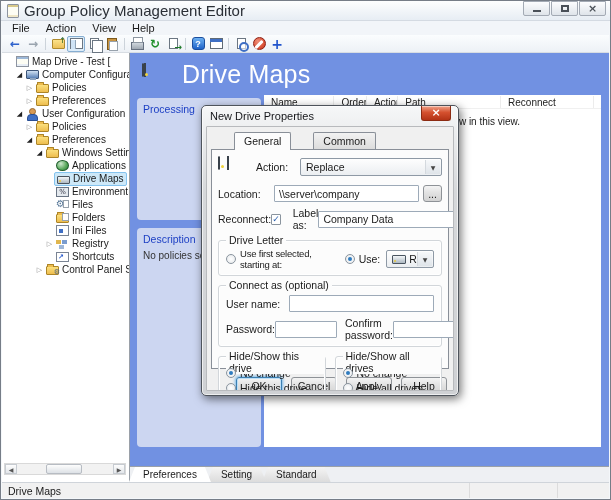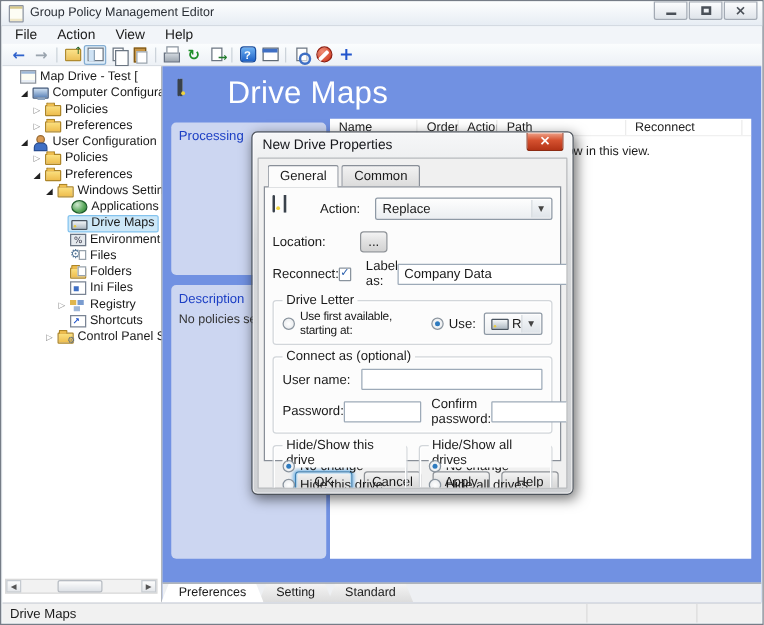--- a/index.html
+++ b/index.html
@@ -10,21 +10,21 @@
     font-family:"Liberation Sans",sans-serif;font-size:11px;color:#1a1a1a;
     background:#eef2f7;border:1px solid #767d87;
     box-shadow:inset 0 0 0 1px #f4f7fa;
   }
   
   .titlebar{position:absolute;left:0;top:0;right:0;height:20px;
     background:linear-gradient(#fdfefe,#e7edf4);border-bottom:1px solid #d4dae2;
     display:flex;align-items:center;padding-left:6px;gap:5px;}
   .app-icon{width:12px;height:14px;background:#fdfdf4;border:1px solid #8d94a0;border-radius:1px;
     box-shadow:inset 0 2px 0 #d8c98a, inset 0 -2px 0 #efe7c8;}
-  .title-text{font-size:10px;color:#2a2f36;text-align:right;}
+  .title-text{font-size:15px;color:#2a2f36;text-align:right;}
   .winctl{position:absolute;top:0;right:4px;display:flex;}
   .winbtn{width:27px;height:15px;border:1px solid #a3aab4;background:linear-gradient(#fcfdfe,#dfe4ea);
     border-radius:0 0 2px 2px;display:flex;align-items:center;justify-content:center;margin-left:1px;color:#4a5058;}
   .glyph-min{width:8px;height:2px;background:#4a5058;margin-top:5px;}
   .glyph-max{width:8px;height:7px;border:2px solid #4a5058;}
   .glyph-close{font-size:11px;font-weight:bold;line-height:1;}
   
   .menubar{position:absolute;left:1px;top:20px;right:1px;height:14px;background:#f2f5f9;
     display:flex;align-items:center;padding-left:2px;}
   .menu-item{padding:0 8px;font-size:11px;line-height:14px;color:#1a1a1a;}
@@ -142,21 +142,21 @@
     font-size:10.5px;}
   .dlg-title{height:20px;display:flex;align-items:center;padding-left:8px;font-size:11px;color:#15161a;}
   .dlg-close{position:absolute;top:0;right:7px;width:30px;height:15px;border:1px solid #8c2b12;border-top:none;
     border-radius:0 0 3px 3px;background:linear-gradient(#f0a58c,#d5512f 45%,#b33316);
     color:#fff;font-weight:bold;font-size:11px;line-height:13px;text-align:center;
     box-shadow:inset 0 1px 0 rgba(255,255,255,.45);}
   .dlg-body{position:absolute;left:4px;right:4px;top:20px;bottom:4px;background:#f0f0f0;
     border:1px solid #b8babd;border-radius:1px;padding:5px 4px 4px;overflow:hidden;}
   .dtabs{display:flex;padding-left:3px;position:relative;z-index:2;}
   .dtab{padding:2px 9px 2px;border:1px solid #898f98;border-bottom:none;border-radius:2px 2px 0 0;
-    background:linear-gradient(#f2f2f2,#dcdcdc);margin-right:2px;font-size:10.5px;}
+    background:linear-gradient(#f2f2f2,#dcdcdc);margin-right:2px;font-size:10.5px;margin-left:20px;}
   .dtab.active{background:#fcfcfc;padding-bottom:3px;margin-bottom:-1px;}
   .dpage{border:1px solid #898f98;background:#fcfcfc;height:220px;padding:5px 6px;position:relative;}
   .drow{display:flex;align-items:center;}
   .lab{color:#1a1a1a;}
   .tbox{background:#fff;border:1px solid #9daab8;height:17px;font-size:10.5px;padding:1px 4px;
     font-family:"Liberation Sans",sans-serif;color:#1a1a1a;border-radius:1px;}
   .select{display:flex;align-items:center;background:linear-gradient(#fefefe,#ebeef1);border:1px solid #8e99a5;
     height:18px;border-radius:2px;position:relative;padding-left:5px;}
   .select .arr{position:absolute;right:1px;top:1px;bottom:1px;width:15px;display:flex;align-items:center;justify-content:center;
     font-size:6px;color:#444;border-left:1px solid #d4d9de;background:linear-gradient(#f6f8fa,#dfe4e9);}
@@ -339,21 +339,21 @@
         </div>
 
         <div class="trow" style="padding-left: 33px;">
           <span class="texp" style="color: rgb(34, 34, 34);">◢</span>
           <span class="tsel">
             <span class="tico ico-folder"></span>
             <span class="tlabel">Windows Settings</span>
           </span>
         </div>
 
-        <div class="trow" style=" justify-content: flex-end;">
+        <div class="trow" style="padding-left: 43px;">
           <span class="texp"></span>
           <span class="tsel">
             <span class="tico ico-applications"></span>
             <span class="tlabel">Applications</span>
           </span>
         </div>
 
         <div class="trow" style="padding-left: 43px;">
           <span class="texp"></span>
           <span class="tsel sel">
@@ -506,35 +506,36 @@
           </span>
           <span class="lab" style="width:44px;margin-left:8px;">Action:</span>
           <span class="select" style="flex:1;">
             <span>Replace</span>
             <span class="arr sym">▼</span>
           </span>
         </div>
 
         <div class="drow" style="margin-top:6px;">
           <span class="lab" style="width:66px;">Location:</span>
+          <input class="tbox" style="flex: 1 1 0%;" readonly="" value="\\server\company">
           <button class="btn" style="width:22px;height:17px;margin-left:4px;">...</button>
         </div>
 
         <div class="drow" style="margin-top:5px;">
           <span class="lab" style="width:54px;">Reconnect:</span>
           <span class="check on"></span>
           <span class="lab" style="margin-left:12px;width:46px;">Label as:</span>
           <input class="tbox" style="flex: 1 1 0%;" readonly="" value="Company Data">
         </div>
 
         <div class="gb">
           <span class="gb-cap">Drive Letter</span>
           <div class="drow" style="gap:4px;">
             <span class="radio"></span>
-            <span class="lab" style="font-size:9.5px;letter-spacing:-0.2px;">Use first available, starting at:</span>
+            <span class="lab" style="font-size:9.5px;letter-spacing:-0.2px;">Use first selected, starting at:</span>
             <span class="radio on" style="margin-left:4px;"></span>
             <span class="lab">Use:</span>
             <span class="select" style="width:56px;margin-left:2px;">
               <span class="drv-mini"></span>
               <span>R</span>
               <span class="arr sym">▼</span>
             </span>
           </div>
         </div>
 

